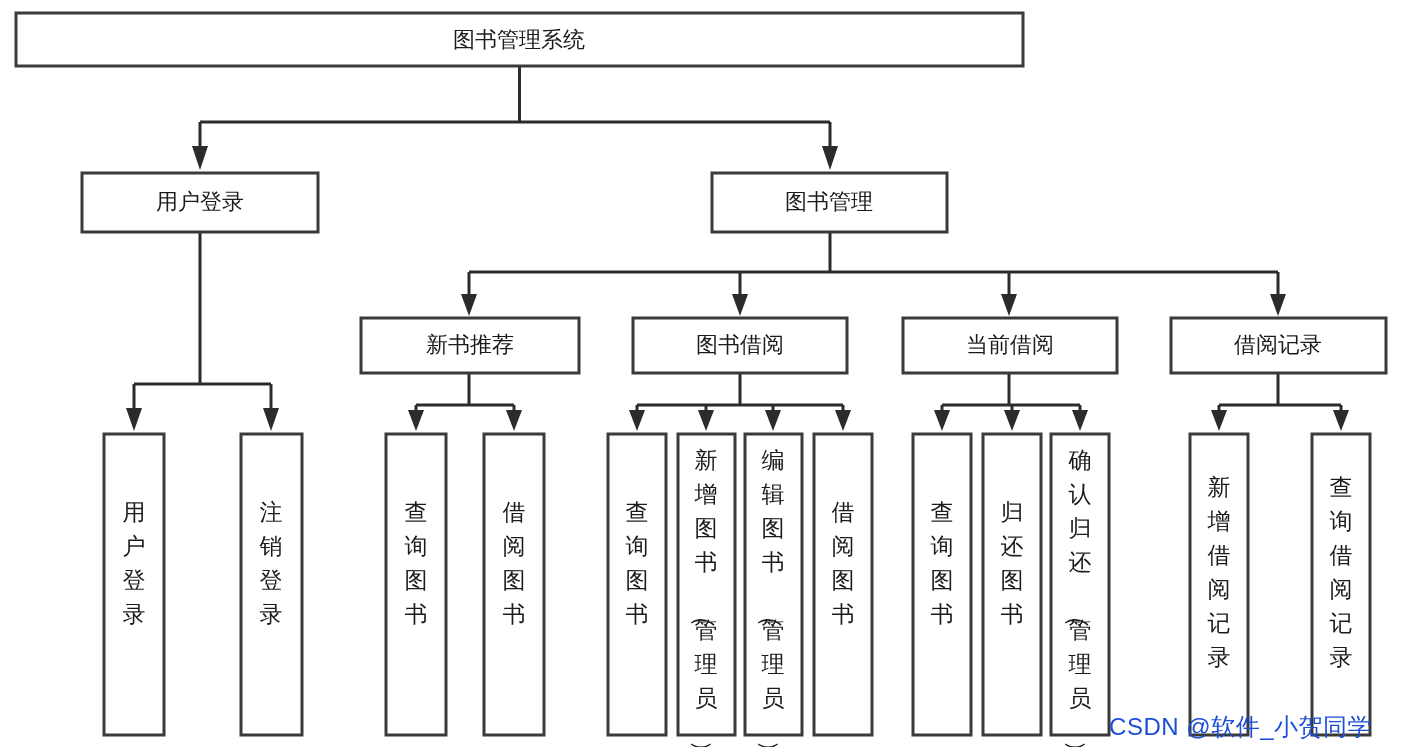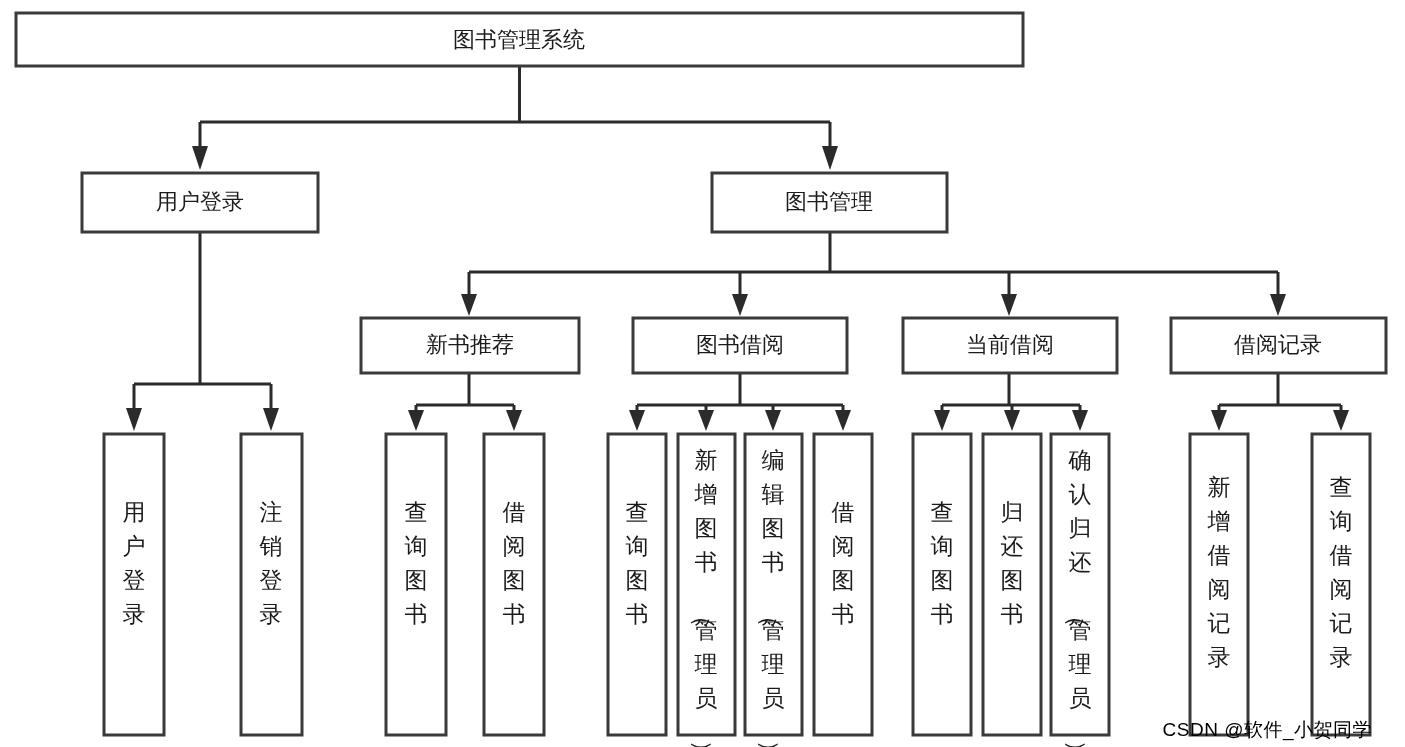--- a/index.html
+++ b/index.html
@@ -51,22 +51,22 @@
   }
   .arrow-head {
     fill: #2b2b2b;
     stroke: none;
   }
   .watermark {
     position: absolute;
     right: 8px;
     bottom: 4px;
     font-family: "Liberation Sans", "DejaVu Sans", sans-serif;
-    font-size: 19px;
-    color: #000000;
+    font-size: 24px;
+    color: #1d4ed8;
     letter-spacing: 0.5px;
     white-space: nowrap;
     user-select: none;
   }
 </style>
 </head>
 <body>
 
 <div id="diagram-root">
 

